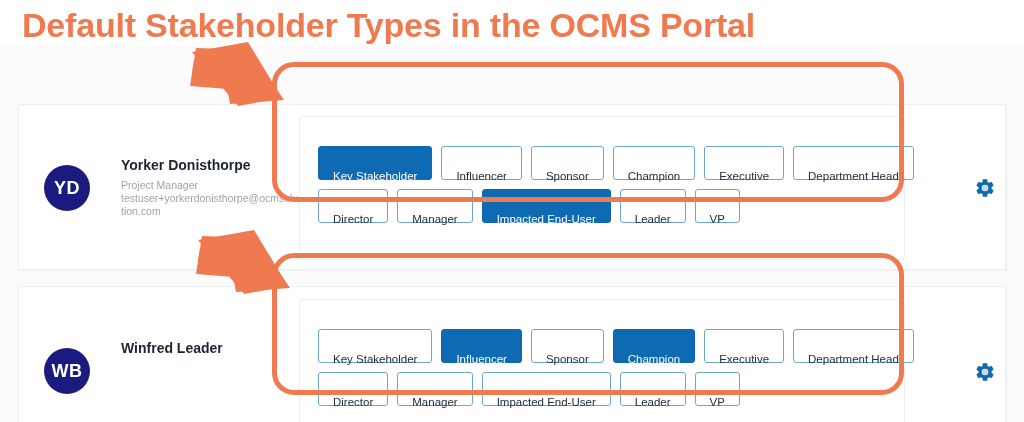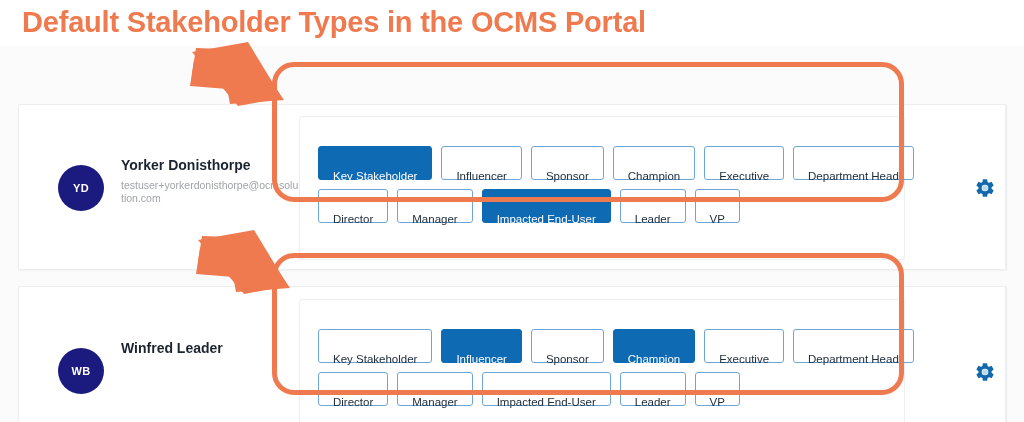--- a/index.html
+++ b/index.html
@@ -14,21 +14,21 @@
     overflow: hidden;
     font-family: "Liberation Sans", sans-serif;
     -webkit-font-smoothing: antialiased;
   }
 
   
   #page-title {
     position: absolute;
     left: 22px;
     top: 6px;
-    font-size: 29px;
+    font-size: 34px;
     font-weight: bold;
     color: #ef7a4f;
     letter-spacing: -0.2px;
     white-space: nowrap;
   }
 
   
   #page-surface {
     position: absolute;
     left: 0;
@@ -47,27 +47,27 @@
     border: 1px solid #eceef0;
     border-radius: 2px;
     box-shadow: 0 1px 2px rgba(0,0,0,0.045);
   }
   #card-0 { top: 58px;  height: 164px; }
   #card-1 { top: 240px; height: 166px; }
 
   
   .avatar {
     position: absolute;
-    left: 39px;
+    left: 25px;
     width: 46px;
     height: 46px;
     border-radius: 50%;
     background: #1b1a7e;
     color: #ffffff;
-    font-size: 11px;
+    font-size: 18px;
     font-weight: bold;
     display: flex;
     align-items: center;
     justify-content: center;
     letter-spacing: 0.4px;
   }
   #card-0 .avatar { top: 60px; }
   #card-1 .avatar { top: 61px; }
 
   .identity {
@@ -181,20 +181,21 @@
 
 <div id="page-surface">
 
   <div class="card" id="card-0">
     <div class="right-rule"></div>
 
     <div class="avatar">YD</div>
 
     <div class="identity">
       <div class="person-name">Yorker Donisthorpe</div>
+      <div class="person-role">Project Manager</div>
       <div class="person-email">testuser+yorkerdonisthorpe@ocmsolution.com</div>
     </div>
 
     <div class="chip-panel">
       <div class="chip-rows">
         <div class="chip-row">
           <div class="chip selected">Key Stakeholder</div>
           <div class="chip">Influencer</div>
           <div class="chip">Sponsor</div>
           <div class="chip">Champion</div>

